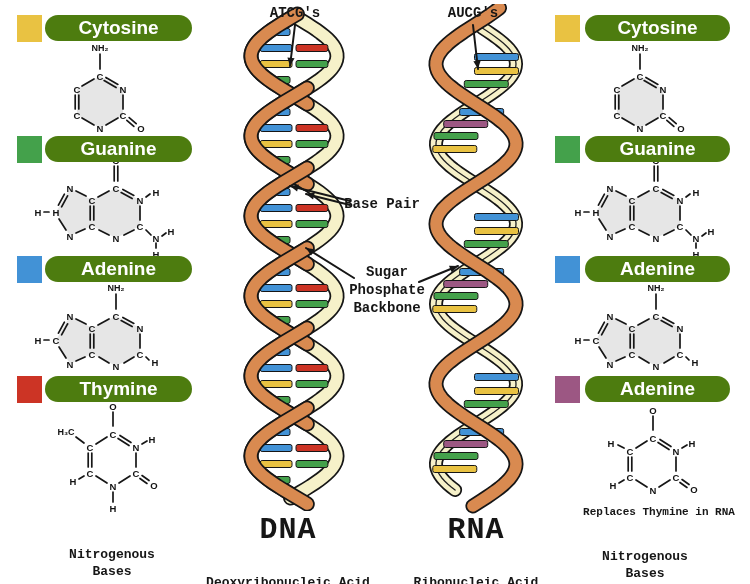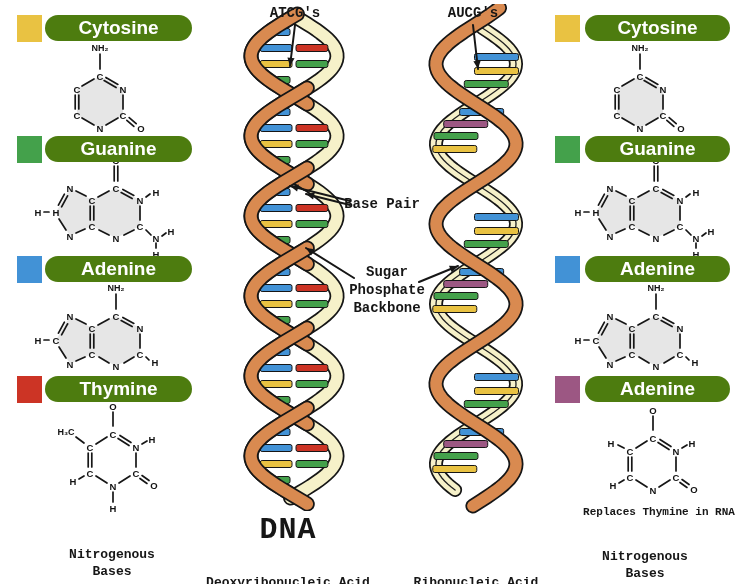--- a/index.html
+++ b/index.html
@@ -381,20 +381,21 @@
 
   <div class="lbl t14" style="left:295px;top:5px">ATCG's</div>
   <div class="lbl t14" style="left:473px;top:5px">AUCG's</div>
   <div class="lbl t14" style="left:382px;top:196px">Base Pair</div>
   <div class="lbl t12" style="left:387px;top:264px">Sugar</div>
   <div class="lbl t12" style="left:387px;top:282px">Phosphate</div>
   <div class="lbl t12" style="left:387px;top:300px">Backbone</div>
 
   <div class="lbl t30" style="left:288px;top:513px">DNA</div>
   <div class="lbl t13" style="left:288px;top:555px">Deoxyribonucleic Acid</div>
+  <div class="lbl t30" style="left:476px;top:513px">RNA</div>
   <div class="lbl t13" style="left:476px;top:555px">Ribonucleic Acid</div>
 
   <svg id="overlay" width="750" height="584" viewBox="0 0 750 584">
       <line x1="295" y1="25" x2="290" y2="66" stroke="#161616" stroke-width="2" stroke-linecap="round"></line>
       <polygon points="290.0,66.0 287.4,57.4 294.6,58.3" fill="#161616"></polygon>
       <line x1="473" y1="25" x2="478" y2="69" stroke="#161616" stroke-width="2" stroke-linecap="round"></line>
       <polygon points="478.0,69.0 473.4,61.2 480.7,60.4" fill="#161616"></polygon>
       <line x1="350" y1="201" x2="290" y2="186" stroke="#161616" stroke-width="2" stroke-linecap="round"></line>
       <polygon points="290.0,186.0 298.9,184.4 297.1,191.6" fill="#161616"></polygon>
       <line x1="350" y1="205" x2="306" y2="194" stroke="#161616" stroke-width="2" stroke-linecap="round"></line>

